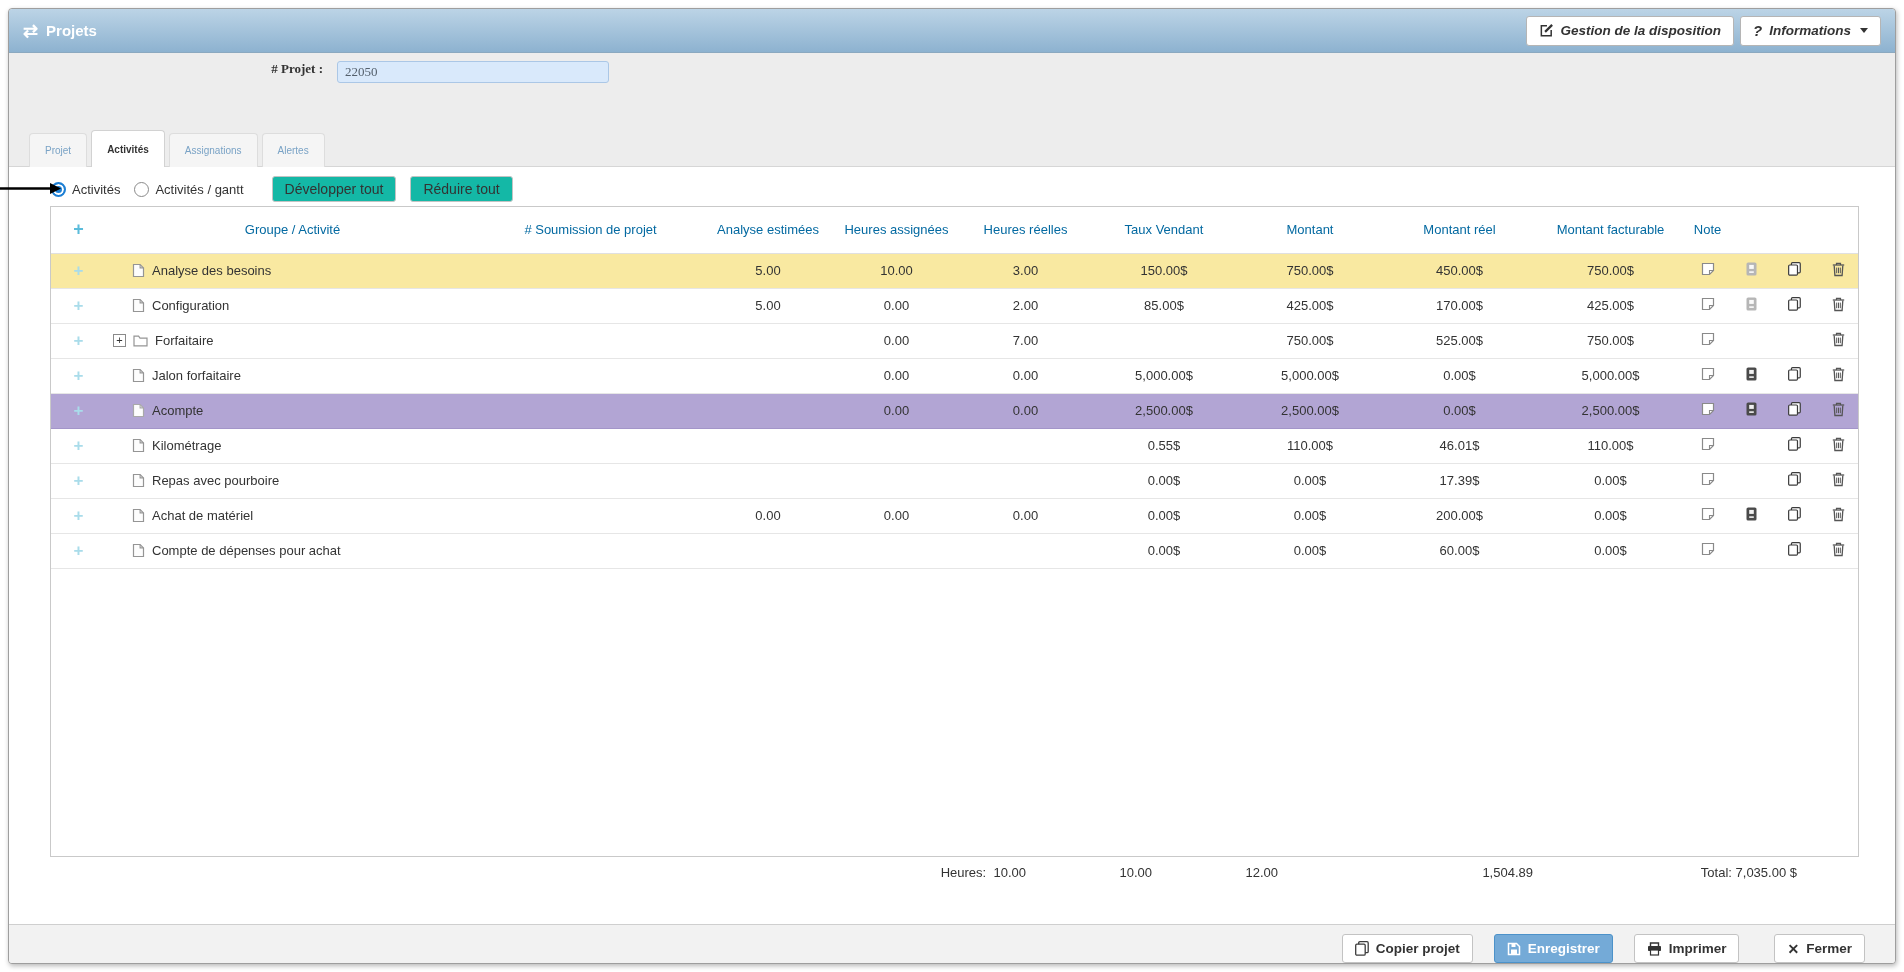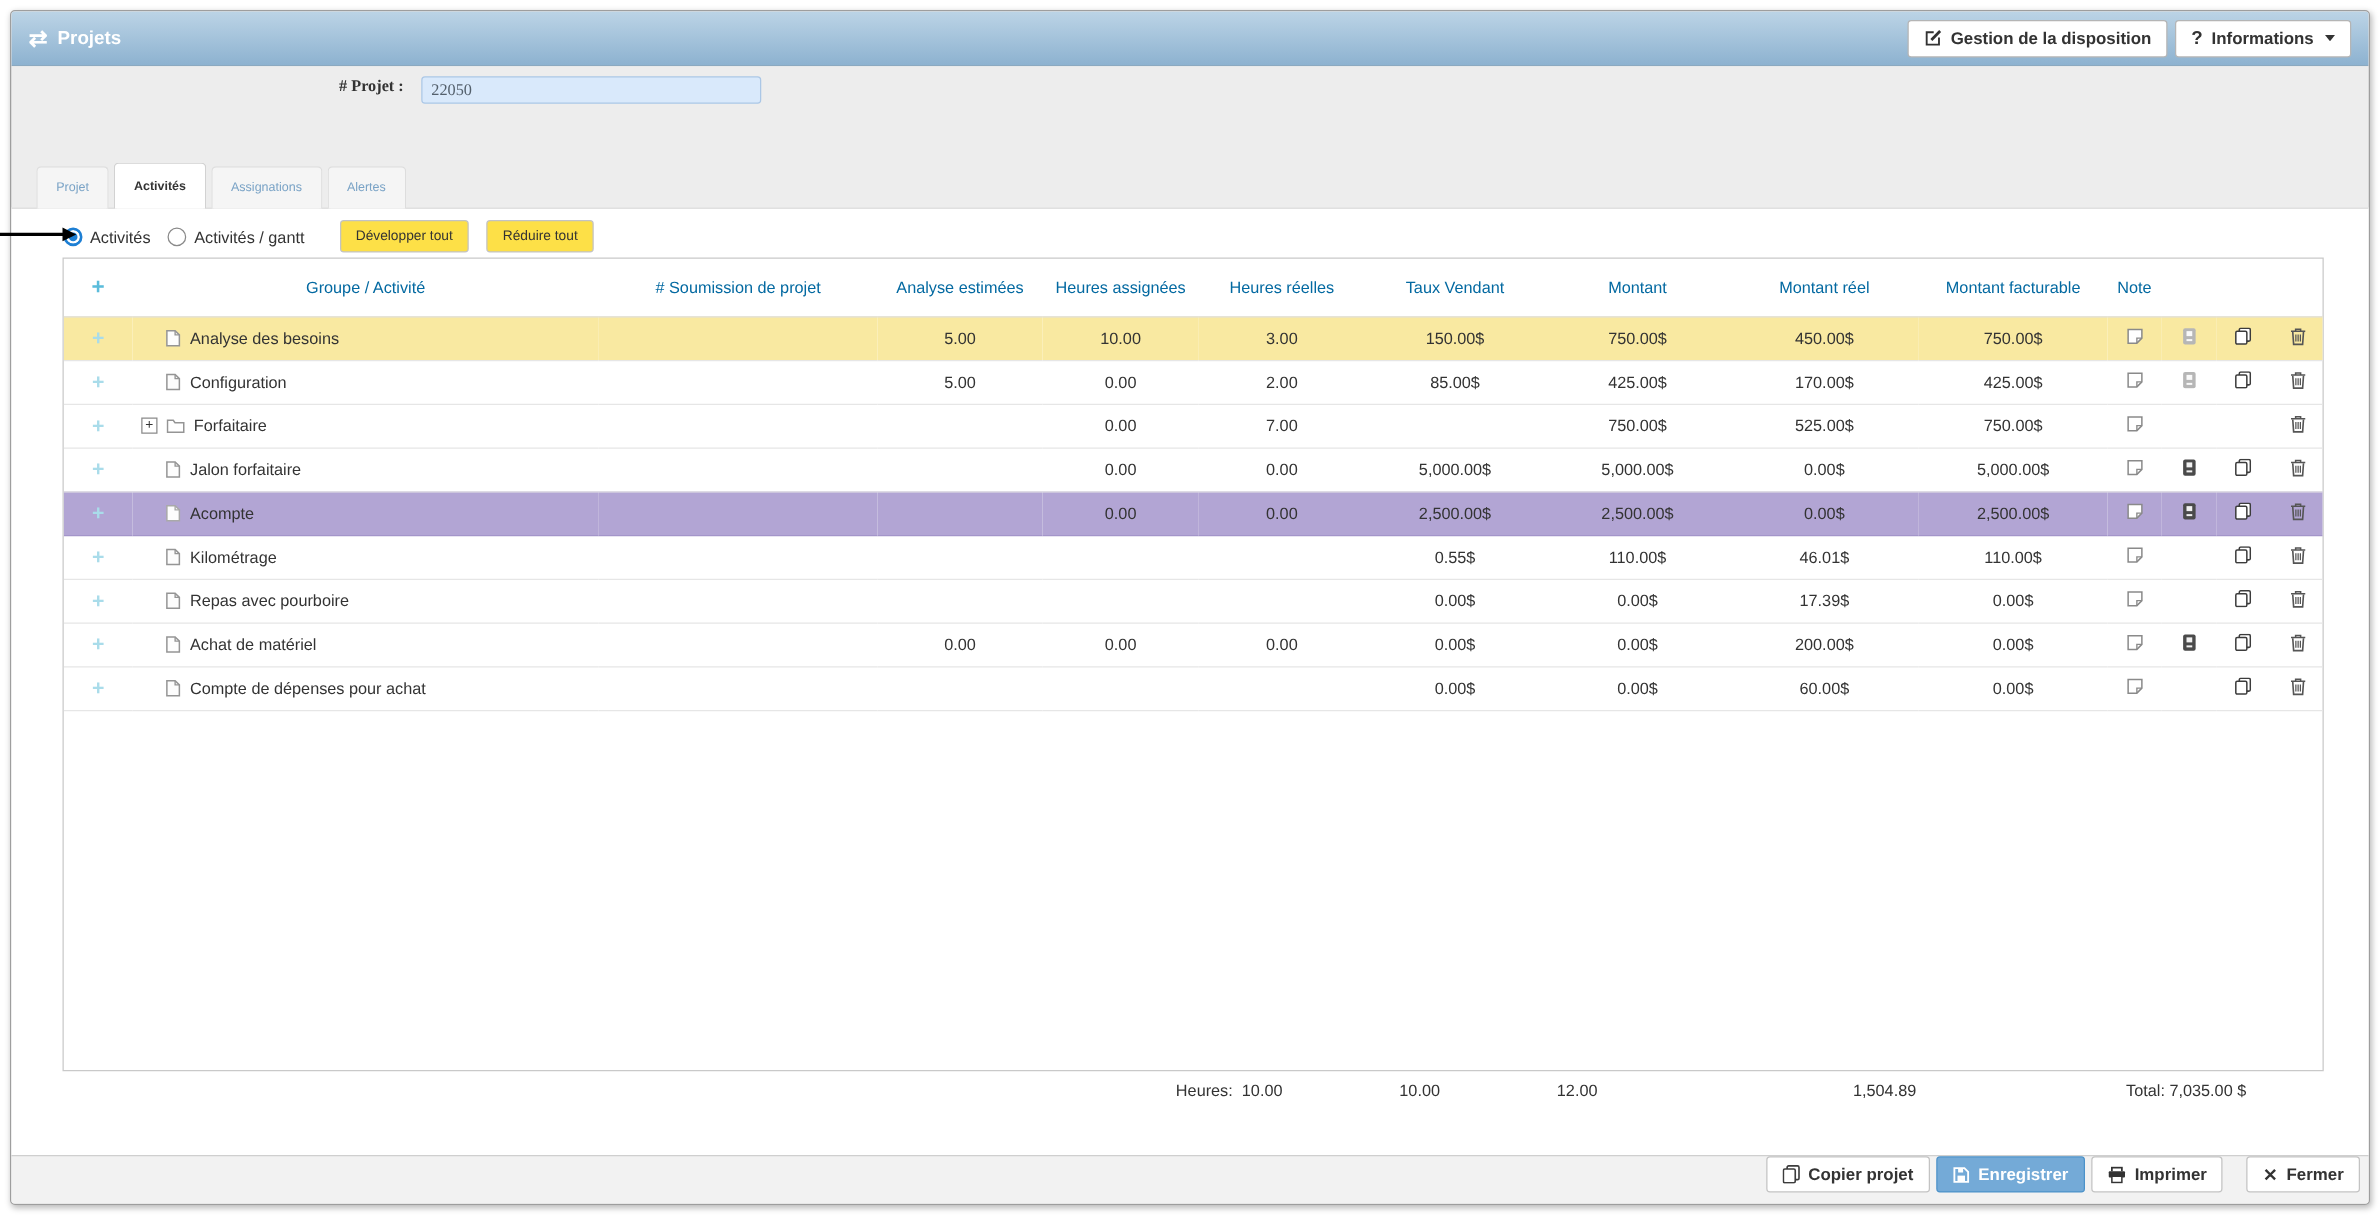--- a/index.html
+++ b/index.html
@@ -15,21 +15,21 @@
               background:linear-gradient(#bcd4e6,#8db2d0);
               border-bottom:1px solid #8ba9c0; border-radius:3px 3px 0 0;
               display:flex; align-items:center; padding:0 14px; }
   .titlebar .title { color:#fff; font-size:15px; font-weight:bold;
                      display:flex; align-items:center; gap:8px; }
   .swap-glyph { font-size:18px; font-weight:bold; line-height:1; }
   .titlebar-buttons { margin-left:auto; display:flex; gap:6px; }
   .tb-btn { background:#fff; border:1px solid #b5b5b5; border-radius:3px;
             height:30px; padding:0 12px; font-size:13.5px; color:#333;
             font-weight:600; display:flex; align-items:center; gap:7px;
-            font-family:inherit; cursor:pointer; }
+            font-family:inherit; cursor:pointer;font-style:italic; }
   .caret-down { width:0; height:0; border-left:4px solid transparent;
                 border-right:4px solid transparent; border-top:5px solid #333;
                 display:inline-block; margin-left:2px; }
 
   
   .form-area { position:absolute; left:0; right:0; top:52px; }
   .form-row { display:flex; align-items:flex-start; height:23px; margin-bottom:3px;font-family:Liberation Serif, serif; }
   .form-label { width:314px; text-align:right; font-weight:bold;
                 font-size:13px; color:#333; }
   .form-input { margin-left:14px; width:272px; height:22px; background:#d9e9fb;
@@ -50,22 +50,22 @@
   .panel { position:absolute; left:0; right:0; top:157px; height:758px;
            background:#fff; border-top:1px solid #d6d6d6; }
 
   .toolbar { position:absolute; left:42px; top:9px; height:26px;
              display:flex; align-items:center; font-size:13px; color:#333; }
   .radio { width:15px; height:15px; border-radius:50%; border:1px solid #8a8a8a;
            background:#fff; display:inline-block; position:relative; margin-right:6px; }
   .radio.checked { border:2px solid #1d7fd4; background:#1d7fd4;
                    box-shadow:inset 0 0 0 2px #fff; }
   .radio-label { margin-right:14px; }
-  .tool-btn { height:26px; padding:0 12px; background:#fde047; border:1px solid #c3c3c3;
-              border-radius:3px; font-size:11px; color:#333; margin-left:14px;
+  .tool-btn { height:26px; padding:0 12px; background:#14b8a6; border:1px solid #c3c3c3;
+              border-radius:3px; font-size:14px; color:#333; margin-left:14px;
               font-family:inherit; cursor:pointer; }
 
   
   .annot-arrow { position:absolute; left:0; top:181px; z-index:20; }
 
   
   .table-wrap { position:absolute; left:41px; top:39px; width:1809px; height:651px;
                 border:1px solid #c9c9c9; background:#fff; overflow:hidden; }
   table { border-collapse:collapse; width:100%; table-layout:fixed; }
   thead th { height:46px; font-weight:normal; font-size:13px; color:#0369a1;
@@ -86,22 +86,22 @@
               cursor:pointer; }
 
   
   .totals { position:absolute; left:41px; top:698px; width:1809px; height:20px;
             font-size:13px; color:#333; }
   .totals span.tot { position:absolute; top:0; white-space:nowrap; }
 
   
   .bottombar { position:absolute; left:0; right:0; bottom:0; height:39px;
                background:#f2f2f2; border-top:1px solid #cfcfcf;
-               display:flex; align-items:flex-start; justify-content:flex-end;
-               padding-right:7px; gap:5px; }
+               display:flex; align-items:flex-end; justify-content:flex-end;
+               padding-right:30px; gap:21px; }
   .bb-btn { height:29px; padding:0 12px; background:#fff; border:1px solid #c3c3c3;
             border-radius:3px; font-size:13.5px; font-weight:600; color:#333;
             display:flex; align-items:center; gap:7px; font-family:inherit;
             cursor:pointer; }
   .bb-btn.primary { background:#74aad7; border-color:#4c92c9; color:#fff; }
   .bb-btn.close-gap { margin-left:14px; }
   .x-glyph { font-weight:bold; font-size:14px; }
 </style>
 </head>
 <body>

